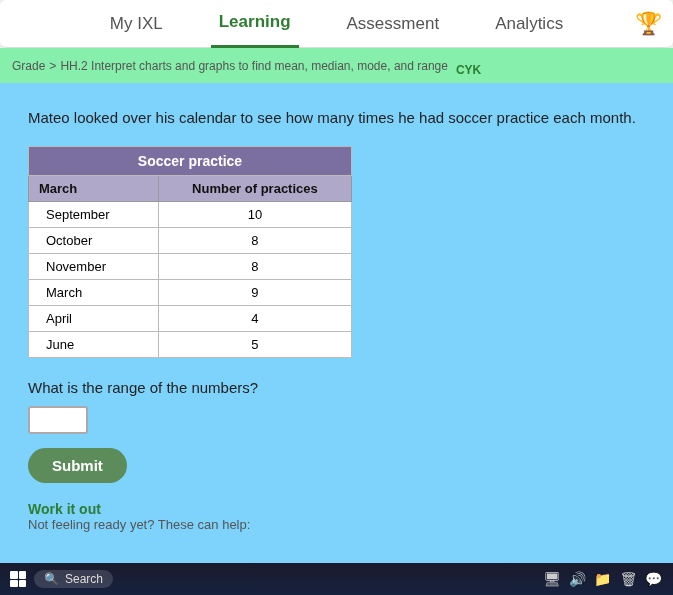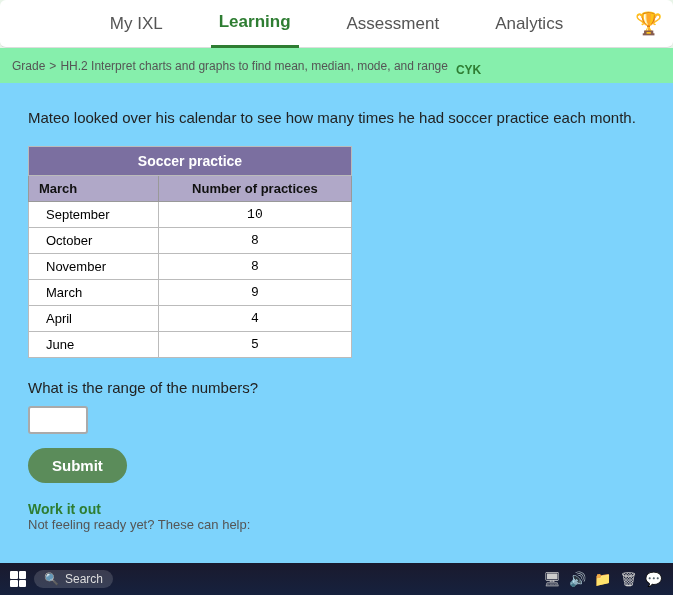--- a/index.html
+++ b/index.html
@@ -104,21 +104,20 @@
       margin-top: 39px;
     }
     .soccer-table td {
       border: 1px solid #bbb;
       padding: 5px 17px;
       background: #fff;
       font-size: 13px;
     }
     .soccer-table td.num-col {
       text-align: center;
-      font-family: Liberation Mono, monospace;
     }
 
     .question-text {
       font-size: 15px;
       color: #222;
       margin-bottom: 10px;
     }
 
     .answer-input {
       width: 60px;

